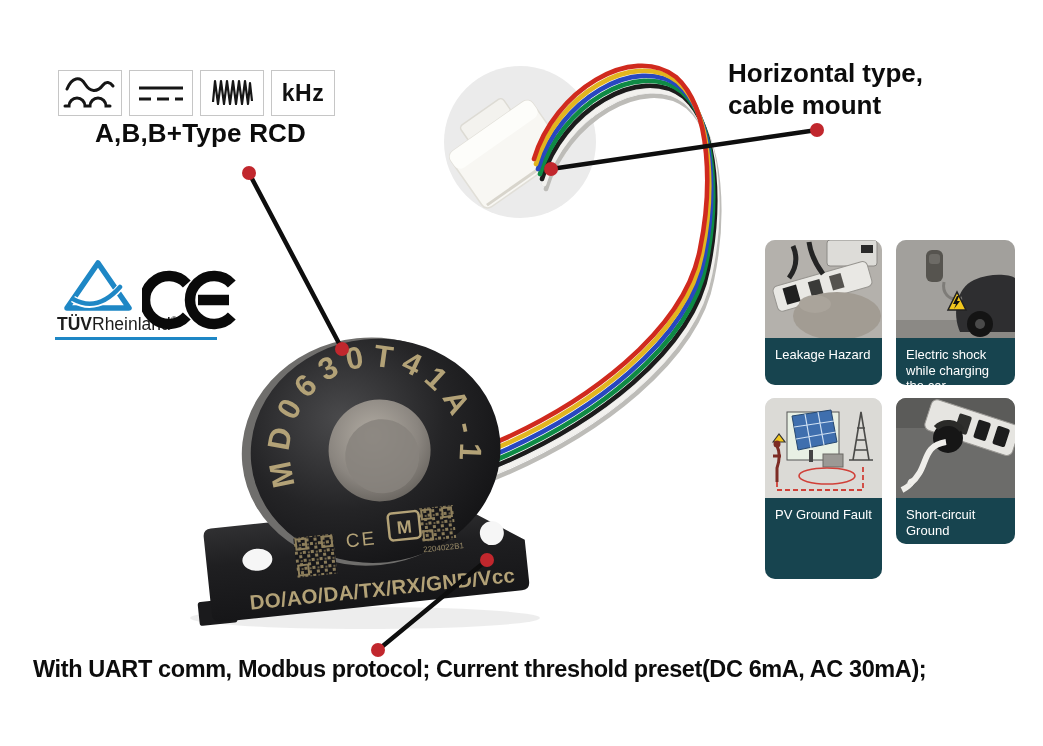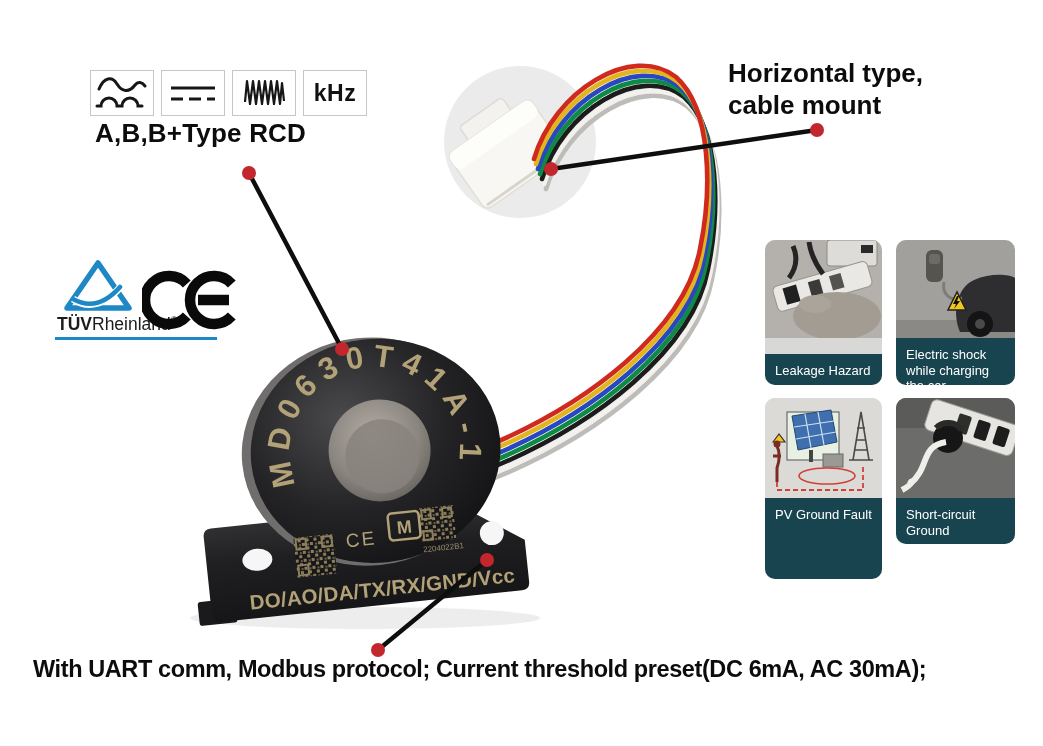--- a/index.html
+++ b/index.html
@@ -1,20 +1,20 @@
 <!DOCTYPE html>
 <html style="--accent-red: #c1272d; --card-teal: #17444f; --tuv-blue: #1e87c5; --etch-tan: #b3a277; --device-black: #1e1e20; --wire-red: #d02a1e; --wire-yellow: #e2b51f; --wire-blue: #2847c0; --wire-green: #0f8a45; --wire-black: #1c1c1c; --wire-white: #f2f1ee; --wire-gray: #bdbcb8;"><head>
 <meta charset="utf-8">
 <style>
   html,body{margin:0;padding:0;background:#ffffff;}
   body{font-family:"Liberation Sans",sans-serif;-webkit-font-smoothing:antialiased;}
   #canvas{position:relative;width:1043px;height:746px;background:#ffffff;overflow:hidden;}
 
   
-  .icon-row{position:absolute;left:58px;top:70px;display:flex;gap:7px;margin-left:32px;}
+  .icon-row{position:absolute;left:58px;top:70px;display:flex;gap:7px;}
   .icon-box{width:64px;height:46px;border:1.5px solid #c6c6c6;background:#fff;
             display:flex;align-items:center;justify-content:center;box-sizing:border-box;}
   .icon-box svg{display:block;}
   .khz{font-size:23px;font-weight:700;color:#111;letter-spacing:0.5px;}
   .type-label{position:absolute;left:95px;top:118px;font-size:26px;font-weight:700;color:#0c0c0c;letter-spacing:0.2px;}
 
   
   .mount-label{position:absolute;left:728px;top:57px;font-size:26px;font-weight:700;color:#0c0c0c;line-height:32px;}
 
   
@@ -185,21 +185,21 @@
       <line class="callout" x1="487" y1="560" x2="378" y2="650"></line>
       <circle class="dot" cx="249" cy="173" r="7"></circle>
       <circle class="dot" cx="342" cy="349" r="7"></circle>
       <circle class="dot" cx="817" cy="130" r="7"></circle>
       <circle class="dot" cx="551" cy="169" r="7"></circle>
       <circle class="dot" cx="487" cy="560" r="7"></circle>
       <circle class="dot" cx="378" cy="650" r="7"></circle>
     </g>
   </svg>
 
-  <div class="card" style="left:765px;top:240px;width:117px;height:145px;gap:16px;">
+  <div class="card" style="left:765px;top:240px;width:117px;height:145px;">
     <svg class="thumb" width="117" height="98" viewBox="0 0 117 98">
       <rect width="117" height="98" fill="#b4b1ac"></rect>
       <rect x="62" y="0" width="50" height="26" rx="3" fill="#dddcd8" stroke="#8c8a86"></rect>
       <rect x="96" y="5" width="12" height="8" fill="#2a2a2a"></rect>
       <g transform="rotate(-16 55 45)">
         <rect x="8" y="34" width="98" height="26" rx="5" fill="#e9e8e4" stroke="#979590"></rect>
         <rect x="18" y="38" width="14" height="17" fill="#202020"></rect>
         <rect x="44" y="39" width="12" height="15" fill="#3a3a38"></rect>
         <rect x="66" y="39" width="12" height="15" fill="#55534f"></rect>
       </g>

